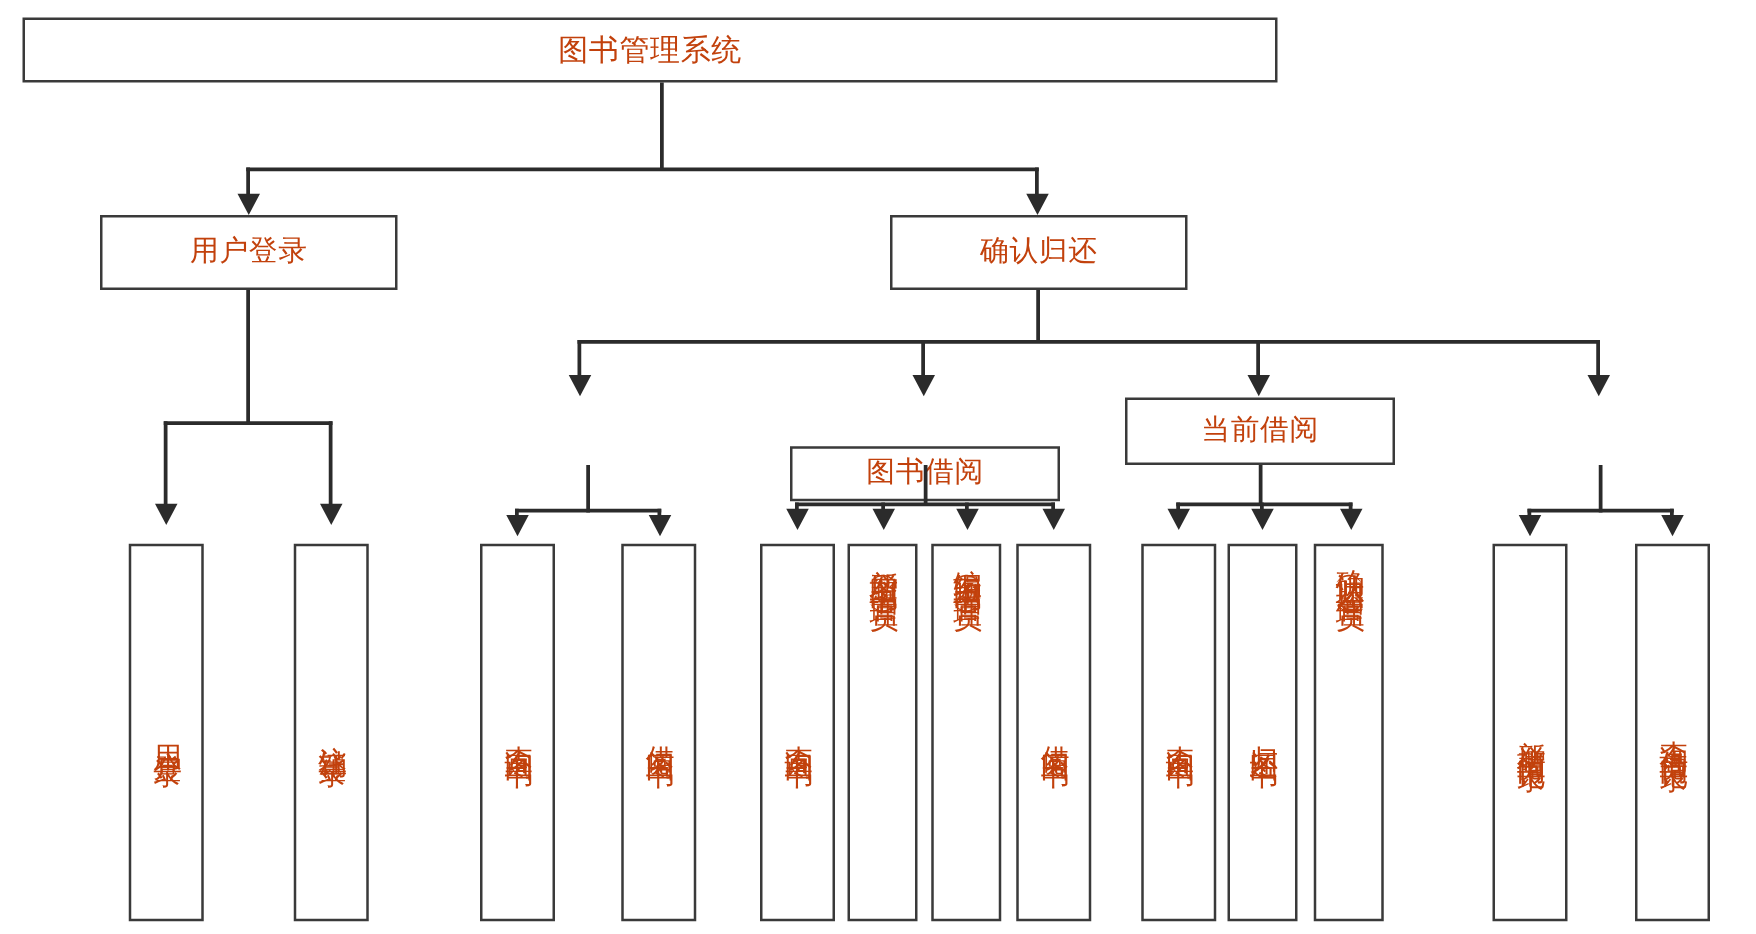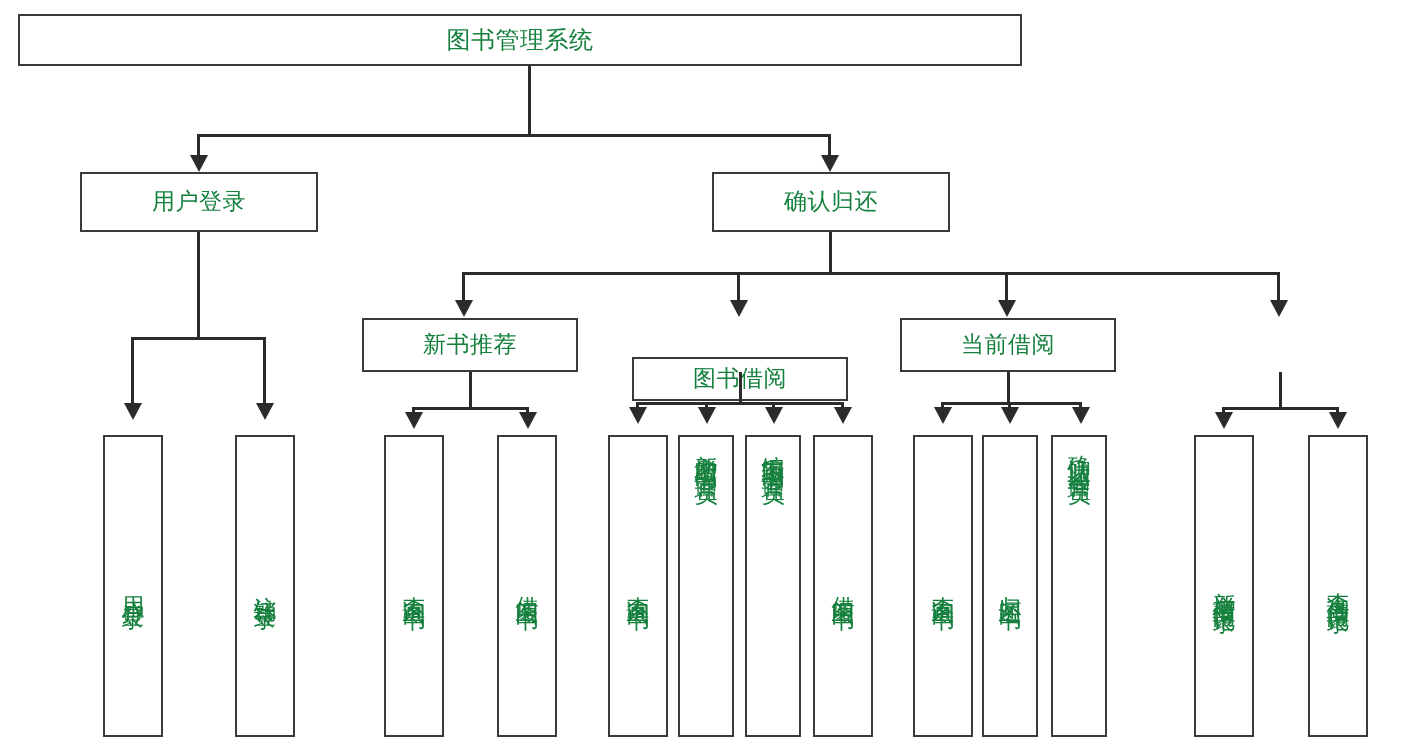--- a/index.html
+++ b/index.html
@@ -22,21 +22,21 @@
 
   
   .node {
     position: absolute;
     box-sizing: border-box;
     background: #ffffff;
     border: 2px solid #3a3a3a;
     display: flex;
     align-items: center;
     justify-content: center;
-    color: #15803d;
+    color: #c2410c;
   }
   .node .label {
     display: block;
     line-height: 1.02;
     letter-spacing: 0.5px;
     white-space: pre;
   }
   .node.horiz .label {
     font-size: 23px;
   }
@@ -126,23 +126,20 @@
   <div class="ln h" style="left:462px; top:272px; width:818px; height:3px;"></div>
   <div class="ln v" style="left:462px; top:272px; width:3px; height:32px;"></div>
   <div class="arrow" style="left:455px; top:300px;"></div>
   <div class="ln v" style="left:737px; top:272px; width:3px; height:32px;"></div>
   <div class="arrow" style="left:730px; top:300px;"></div>
   <div class="ln v" style="left:1005px; top:272px; width:3px; height:32px;"></div>
   <div class="arrow" style="left:998px; top:300px;"></div>
   <div class="ln v" style="left:1277px; top:272px; width:3px; height:32px;"></div>
   <div class="arrow" style="left:1270px; top:300px;"></div>
 
-  <div class="node horiz" style="left:362px; top:318px; width:216px; height:54px;">
-    <span class="label">新书推荐</span>
-  </div>
   <div class="node horiz" style="left:632px; top:318px; width:216px; height:44px;margin-top:39px;">
     <span class="label">图书借阅</span>
   </div>
   <div class="node horiz" style="left:900px; top:318px; width:216px; height:54px;">
     <span class="label">当前借阅</span>
   </div>
 
   <div class="ln v" style="left:469px; top:372px; width:3px; height:38px;"></div>
   <div class="ln h" style="left:412px; top:407px; width:117px; height:3px;"></div>
   <div class="ln v" style="left:412px; top:407px; width:3px; height:8px;"></div>

